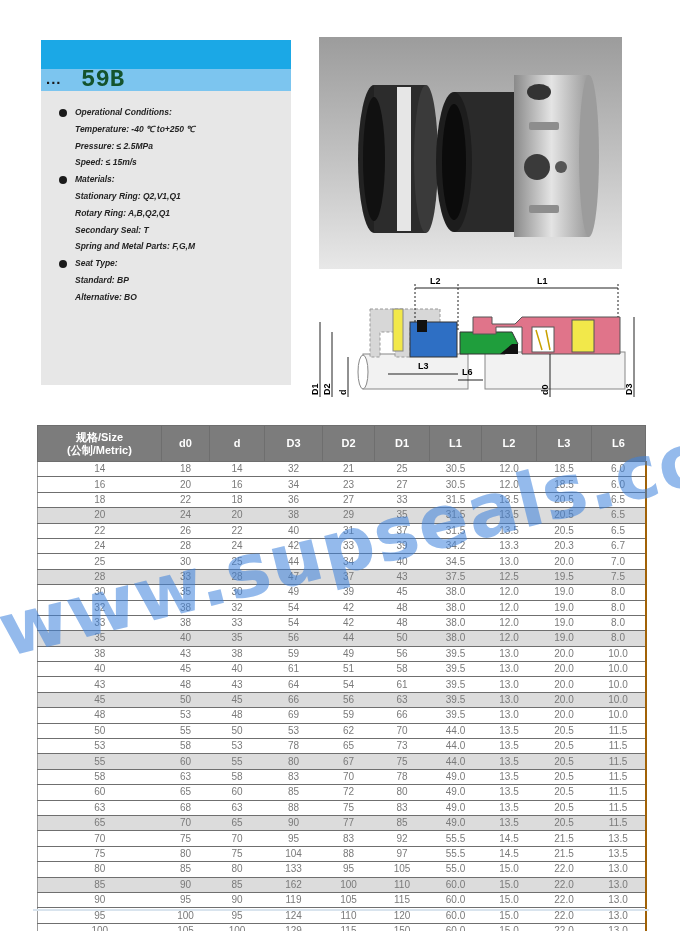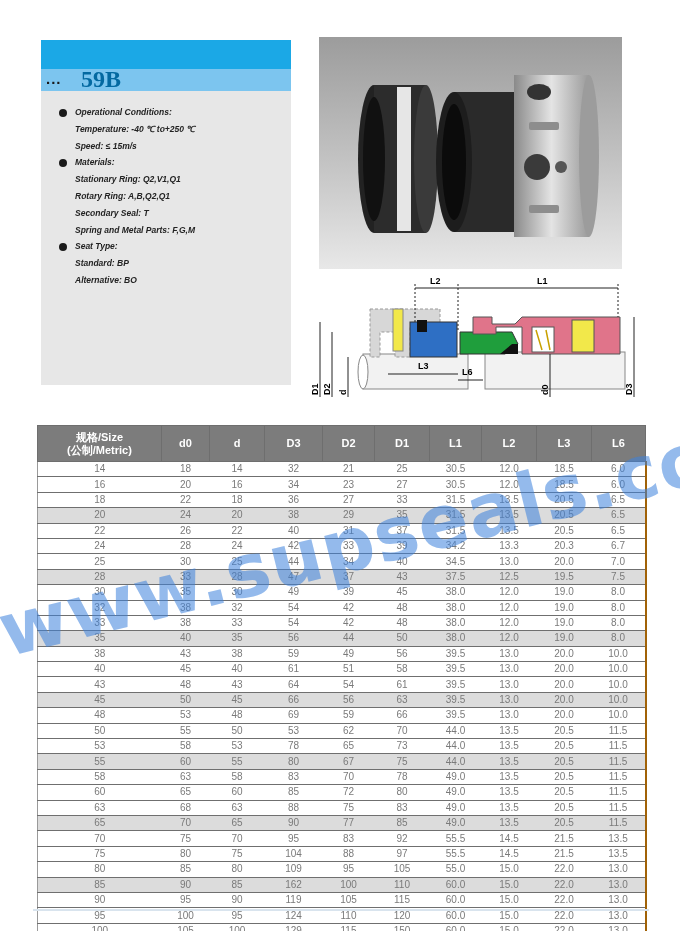--- a/index.html
+++ b/index.html
@@ -1,21 +1,21 @@
 <!DOCTYPE html>
 <html><head>
 <meta charset="utf-8">
 <style>
   html,body{margin:0;padding:0;}
   body{width:680px;height:931px;background:#ffffff;position:relative;overflow:hidden;font-family:"Liberation Sans",sans-serif;}
   .left-panel{position:absolute;left:41px;top:40px;width:250px;height:345px;background:#e7e7e7;}
   .blue-bar{position:absolute;left:0;top:0;width:250px;height:29px;background:#1ba8e6;}
   .light-bar{position:absolute;left:0;top:29px;width:250px;height:22px;background:#7cc5ef;}
   .model-dots{position:absolute;left:5px;top:30px;font-size:15px;font-weight:bold;color:#1a1a1a;letter-spacing:1px;}
-  .model-name{position:absolute;left:40px;top:26px;font-size:24px;font-weight:900;color:#0369a1;font-family:Liberation Serif, serif;}
+  .model-name{position:absolute;left:40px;top:26px;font-size:24px;font-weight:900;color:#14532d;font-family:Liberation Mono, monospace;}
   .spec-list{position:absolute;left:14px;top:64px;width:232px;}
   .spec-row{height:16.8px;font-size:8.5px;font-weight:bold;color:#222;line-height:16.8px;position:relative;padding-left:20px;white-space:nowrap;font-style:italic;}
   .spec-row .bullet{position:absolute;left:4px;top:4.5px;width:8px;height:8px;border-radius:50%;background:#1a1a1a;}
   .photo{position:absolute;left:319px;top:37px;width:303px;height:232px;background:linear-gradient(180deg,#9c9c9c 0%,#c4c4c4 55%,#e8e8e8 100%);}
   .diagram{position:absolute;left:300px;top:272px;width:352px;height:132px;}
   .tbl-wrap{position:absolute;left:37px;top:413px;width:608px;}
   table{border-collapse:collapse;width:100%;table-layout:fixed;margin-top:12px;}
   th{background:#7c7c7c;color:#ffffff;font-weight:bold;font-size:11px;height:33px;line-height:13px;border:1px solid #6e6e6e;}
   td{font-size:10px;color:#7a7a7a;text-align:center;height:14.4px;line-height:14px;padding:0;border-top:1px solid #6f6f6f;border-bottom:1px solid #6f6f6f;}
   tr.shade td{background:#dcdcdc;}
@@ -28,20 +28,21 @@
 <body>
 
 <div class="left-panel">
   <div class="blue-bar"></div>
   <div class="light-bar"></div>
   <div class="model-dots">...</div>
   <div class="model-name">59B</div>
   <div class="spec-list" id="spec-list">
       <div class="spec-row"><span class="bullet"></span><span>Operational Conditions:</span></div>
       <div class="spec-row"><span>Temperature: -40 ℃ to+250 ℃</span></div>
+      <div class="spec-row"><span>Pressure: ≤ 2.5MPa</span></div>
       <div class="spec-row"><span>Speed: ≤ 15m/s</span></div>
       <div class="spec-row"><span class="bullet"></span><span>Materials:</span></div>
       <div class="spec-row"><span>Stationary Ring: Q2,V1,Q1</span></div>
       <div class="spec-row"><span>Rotary Ring: A,B,Q2,Q1</span></div>
       <div class="spec-row"><span>Secondary Seal: T</span></div>
       <div class="spec-row"><span>Spring and Metal Parts: F,G,M</span></div>
       <div class="spec-row"><span class="bullet"></span><span>Seat Type:</span></div>
       <div class="spec-row"><span>Standard: BP</span></div>
       <div class="spec-row"><span>Alternative: BO</span></div>
     </div>
@@ -460,21 +461,21 @@
           <td>97</td>
           <td>55.5</td>
           <td>14.5</td>
           <td>21.5</td>
           <td>13.5</td>
         </tr>
         <tr>
           <td>80</td>
           <td>85</td>
           <td>80</td>
-          <td>109</td>
+          <td>133</td>
           <td>95</td>
           <td>105</td>
           <td>55.0</td>
           <td>15.0</td>
           <td>22.0</td>
           <td>13.0</td>
         </tr>
         <tr class="shade">
           <td>85</td>
           <td>90</td>

